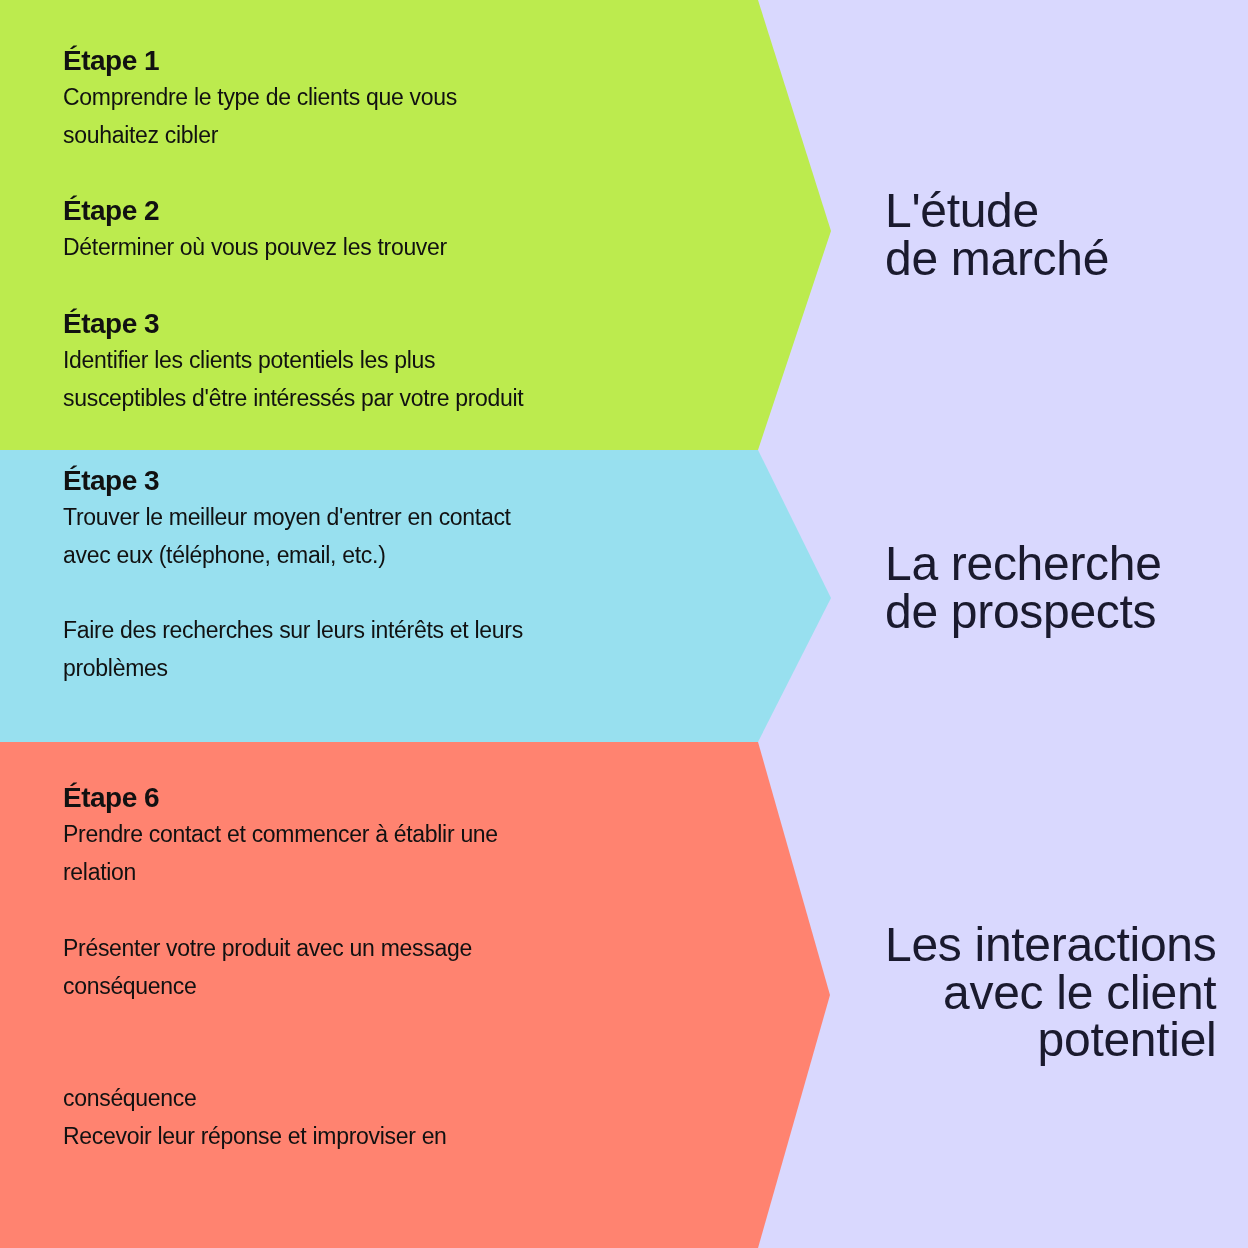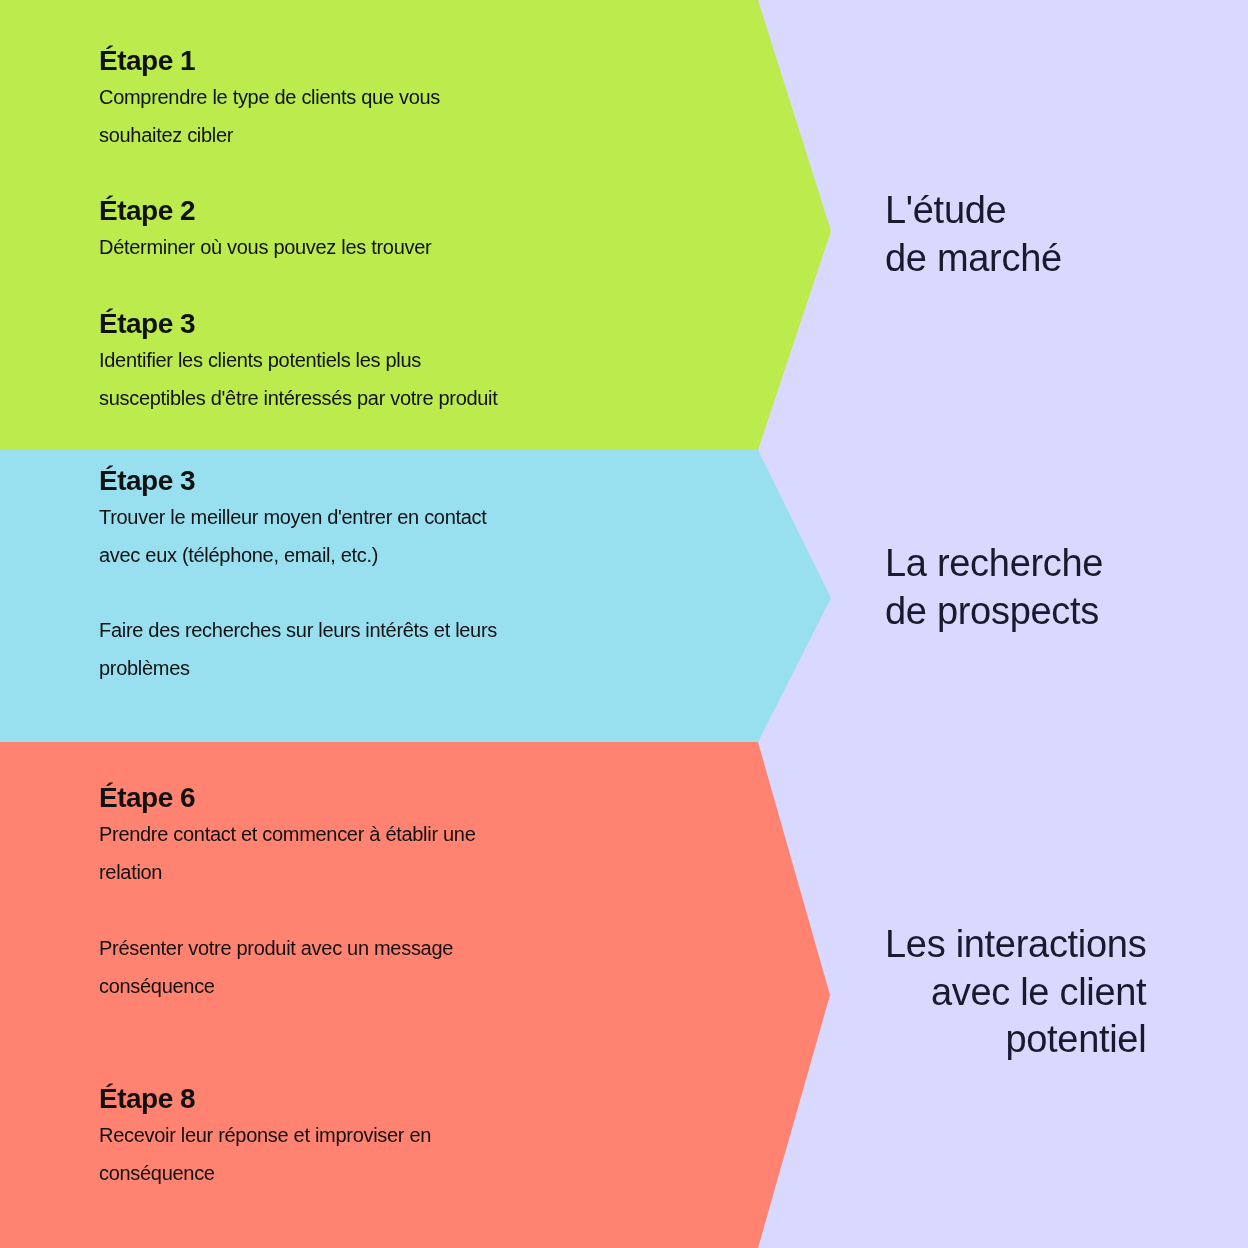--- a/index.html
+++ b/index.html
@@ -1,22 +1,22 @@
 <!DOCTYPE html>
 <html><head>
 <meta charset="utf-8">
 <style>
   html, body { margin:0; padding:0; }
   body { width:1248px; height:1248px; position:relative; overflow:hidden; background:#d9d8fe; font-family:"Liberation Sans", sans-serif; color:#111111; }
   .band { position:absolute; left:0; width:1248px; }
   .band svg { position:absolute; left:0; top:0; }
-  .step { position:absolute; left:0;margin-left:36px; }
+  .step { position:absolute; left:0; }
   .step-title { font-weight:bold; font-size:28px; line-height:37px; letter-spacing:-0.5px; white-space:nowrap; }
-  .step-text { font-size:20px; line-height:37.5px; letter-spacing:-0.3px; white-space:nowrap; }
-  .phase { position:absolute; left:885px; font-size:38px; line-height:47.5px; color:#1a1a2e; letter-spacing:-0.3px; white-space:nowrap; }
+  .step-text { font-size:23px; line-height:37.5px; letter-spacing:-0.3px; white-space:nowrap; }
+  .phase { position:absolute; left:885px; font-size:48px; line-height:47.5px; color:#1a1a2e; letter-spacing:-0.3px; white-space:nowrap; }
 </style>
 </head>
 <body>
 
 <div class="band" style="top:0;height:450px;">
   <svg width="840" height="450">
     <polygon points="0,0 758,0 831,231 758,450 0,450" fill="#bceb4e"></polygon>
   </svg>
   <div class="step" style="left:63px;top:42px;">
     <div class="step-title">Étape 1</div>
@@ -56,23 +56,22 @@
   <div class="step" style="left:63px;top:37px;">
     <div class="step-title">Étape 6</div>
     <div class="step-text">Prendre contact et commencer à établir une</div>
     <div class="step-text">relation</div>
   </div>
   <div class="step" style="left:63px;top:188px;">
     <div class="step-text">Présenter votre produit avec un message</div>
     <div class="step-text">conséquence</div>
   </div>
   <div class="step" style="left:63px;top:338px;">
-    <div class="step-title">Étape 8</div>
+    <div class="step-text">conséquence</div>
     <div class="step-text">Recevoir leur réponse et improviser en</div>
-    <div class="step-text">conséquence</div>
   </div>
 </div>
 
 <div class="phase" style="top:187px;">
   <div>L'étude</div>
   <div>de marché</div>
 </div>
 <div class="phase" style="top:540px;">
   <div>La recherche</div>
   <div>de prospects</div>

